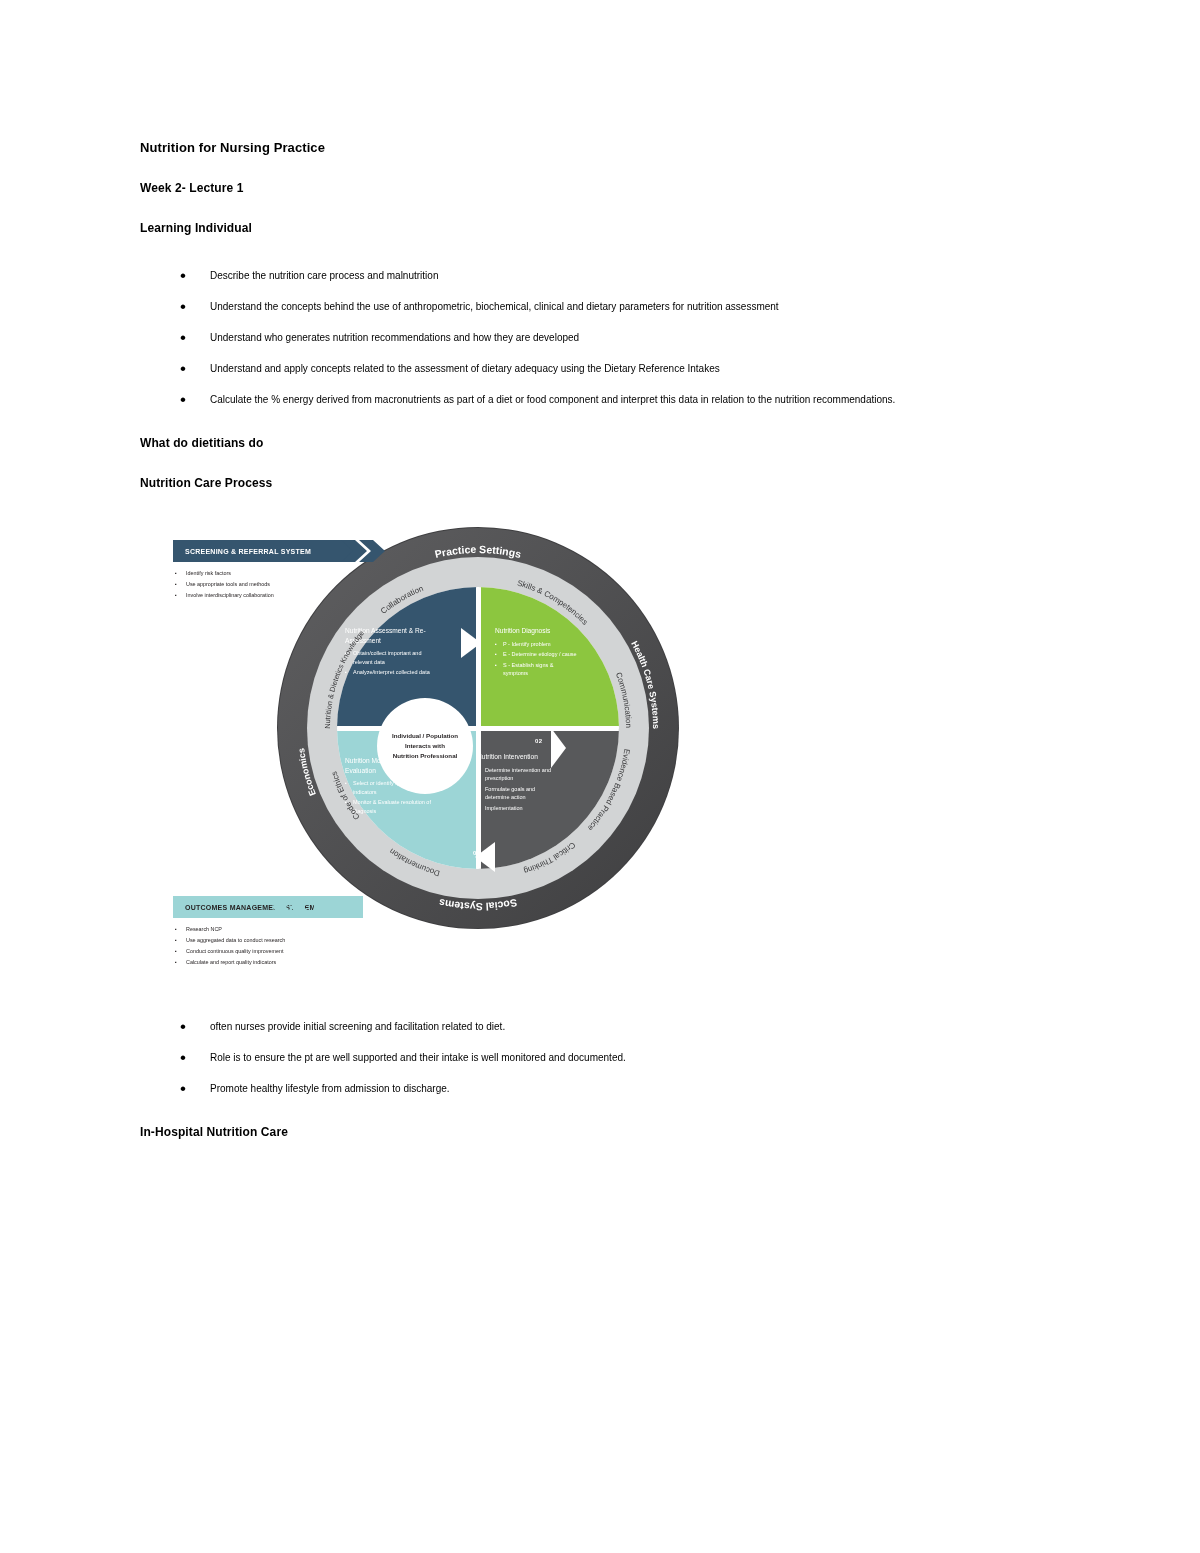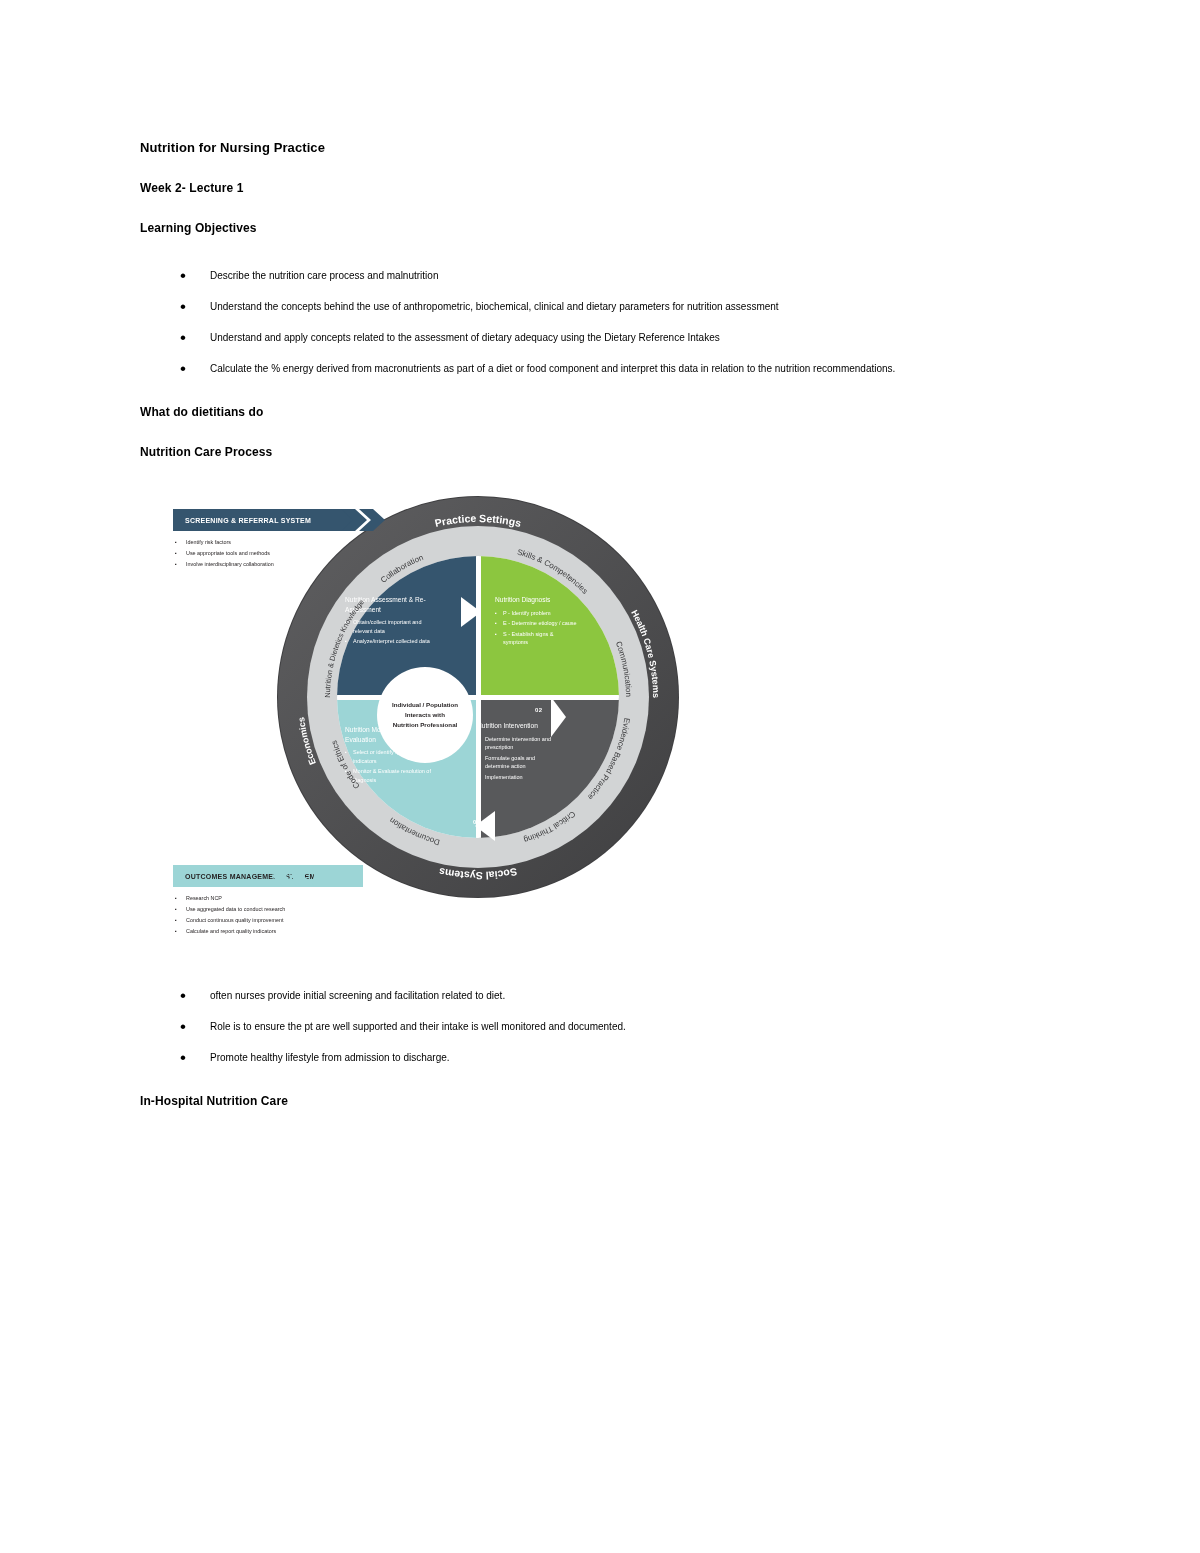--- a/index.html
+++ b/index.html
@@ -116,25 +116,26 @@
   .outcomes .chev{position:absolute;left:120px;top:0;}
 </style>
 </head>
 <body>
 
 <div class="page">
   <div class="content">
 
     <h1 class="heading">Nutrition for Nursing Practice</h1>
     <p class="heading">Week 2- Lecture 1</p>
-    <p class="heading">Learning Objectives</p>
+    <p class="heading">Learning Individual</p>
 
     <ul class="bullets">
       <li>Describe the nutrition care process and malnutrition</li>
       <li>Understand the concepts behind the use of anthropometric, biochemical, clinical and dietary parameters for nutrition assessment</li>
+      <li>Understand who generates nutrition recommendations and how they are developed</li>
       <li>Understand and apply concepts related to the assessment of dietary adequacy using the Dietary Reference Intakes</li>
       <li>Calculate the % energy derived from macronutrients as part of a diet or food component and interpret this data in relation to the nutrition recommendations.</li>
     </ul>
 
     <p class="heading">What do dietitians do</p>
 
 
     <p class="heading">Nutrition Care Process</p>
 
     <div class="figure">

